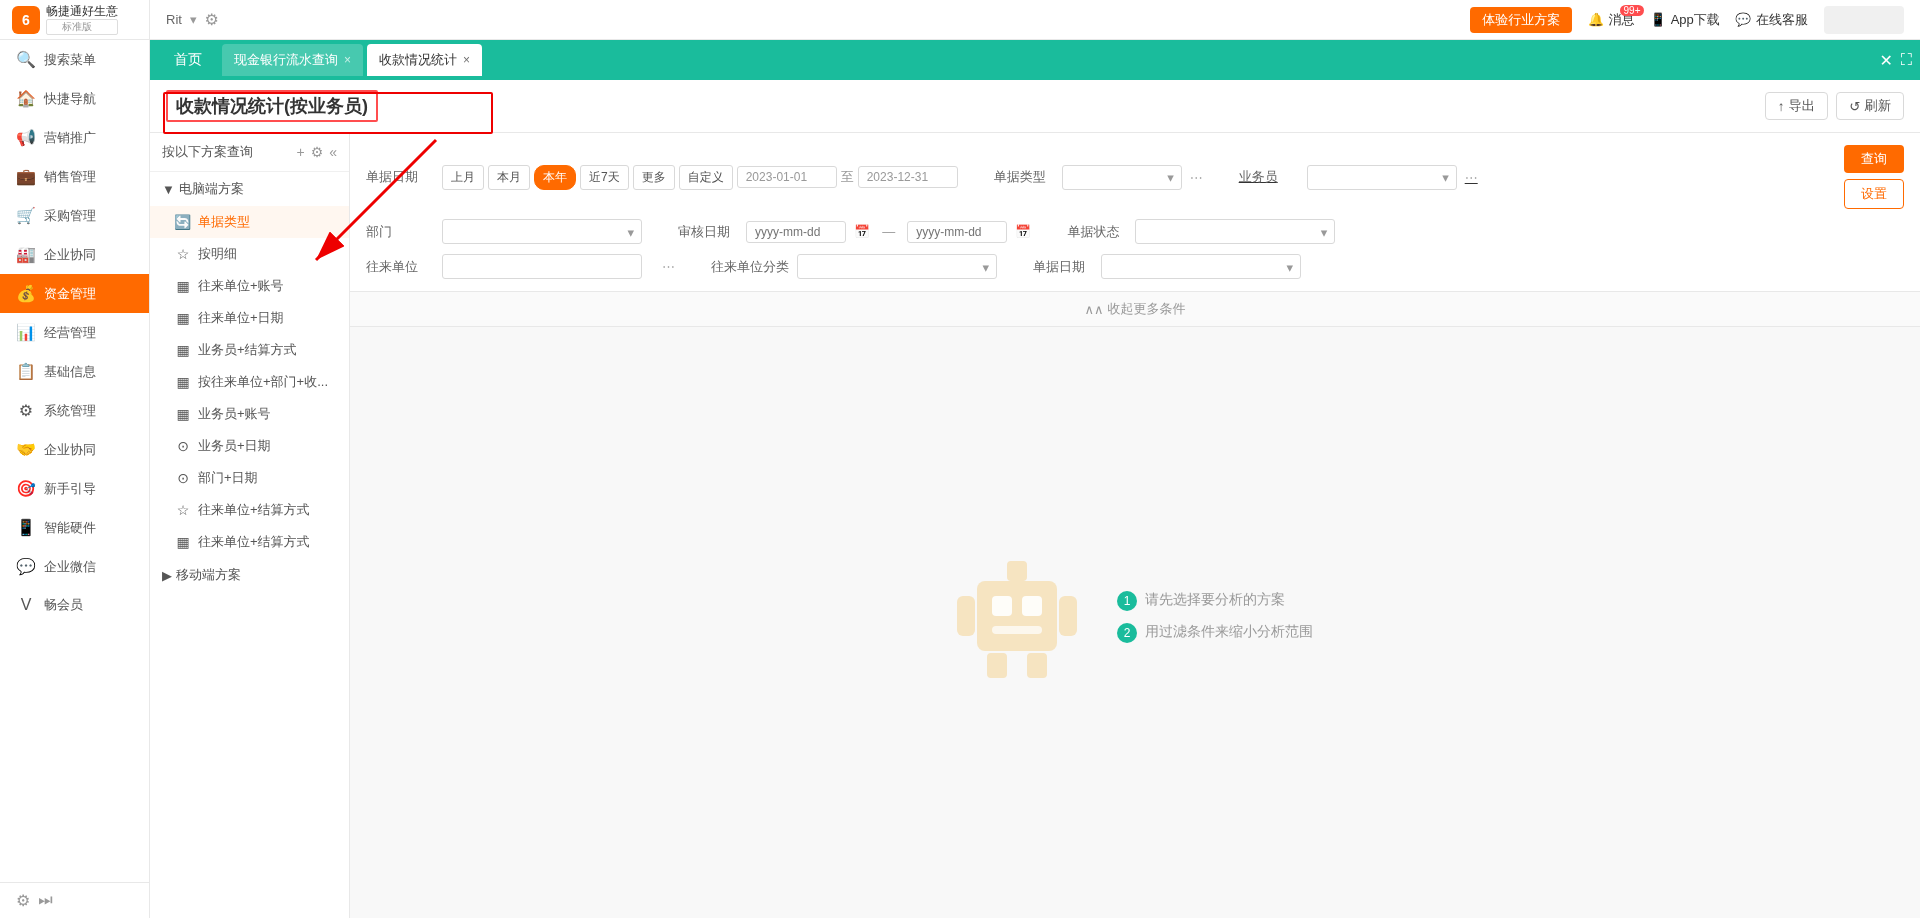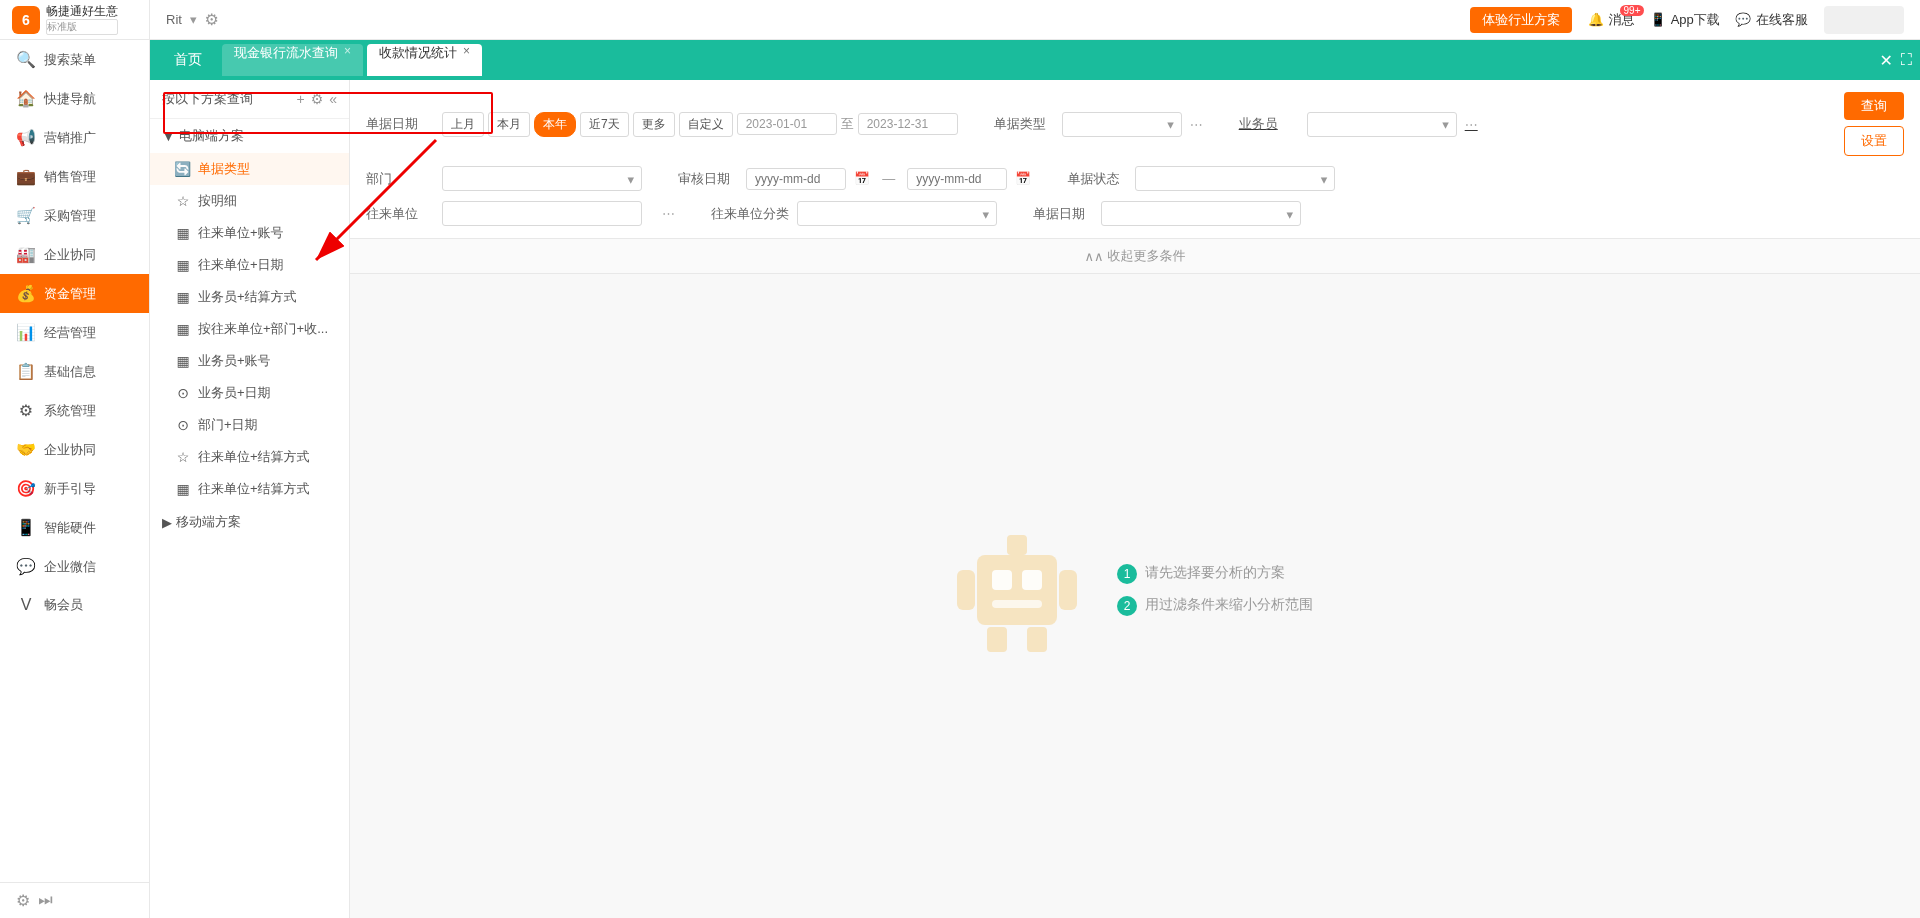--- a/index.html
+++ b/index.html
@@ -33,21 +33,21 @@
       background: #fff;
       display: flex;
       align-items: center;
       padding: 0 12px;
       border-right: 1px solid #e8e8e8;
       border-bottom: 1px solid #e8e8e8;
       z-index: 200;
     }
     .logo-icon { width: 28px; height: 28px; background: #ff6a00; border-radius: 6px; display: flex; align-items: center; justify-content: center; color: #fff; font-weight: bold; font-size: 14px; margin-right: 6px; }
     .logo-text { font-size: 12px; color: #333; line-height: 1.2; }
-    .logo-tag { font-size: 10px; color: #999; border: 1px solid #ddd; border-radius: 2px; padding: 0 0; }
+    .logo-tag { font-size: 10px; color: #999; border: 1px solid #ddd; border-radius: 2px; padding: 0 15px; }
 
     
     .sidebar {
       position: fixed;
       top: 40px; left: 0;
       width: 150px;
       bottom: 0;
       background: #fff;
       border-right: 1px solid #e8e8e8;
       display: flex;
@@ -97,21 +97,21 @@
       color: #fff;
       padding: 0 16px;
       height: 40px;
       display: flex;
       align-items: center;
       cursor: pointer;
       font-size: 14px;
     }
     .tab-item {
       display: flex;
-      align-items: flex-start;
+      align-items: center;
       background: rgba(255,255,255,0.2);
       color: #fff;
       padding: 0 12px;
       height: 32px;
       border-radius: 4px 4px 0 0;
       margin-left: 4px;
       cursor: pointer;
       font-size: 13px;
       gap: 6px;
     }
@@ -397,20 +397,33 @@
     <div class="tab-item active">
       <span>收款情况统计</span>
       <span class="tab-close">×</span>
     </div>
     <div class="tab-bar-actions">
       <span class="tab-bar-icon">✕</span>
       <span class="tab-bar-icon">⛶</span>
     </div>
   </div>
 
+  <div class="page-header">
+    <div class="page-title">收款情况统计(按业务员)</div>
+    <div class="page-actions">
+      <button class="btn-export">
+        <span>↑</span>
+        <span>导出</span>
+      </button>
+      <button class="btn-refresh">
+        <span>↺</span>
+        <span>刷新</span>
+      </button>
+    </div>
+  </div>
 
   <div class="content-area">
 
     <div class="scheme-panel">
       <div class="scheme-header">
         <span class="scheme-header-title">按以下方案查询</span>
         <span class="scheme-header-btn">+</span>
         <span class="scheme-header-btn">⚙</span>
         <span class="scheme-header-btn">«</span>
       </div>

